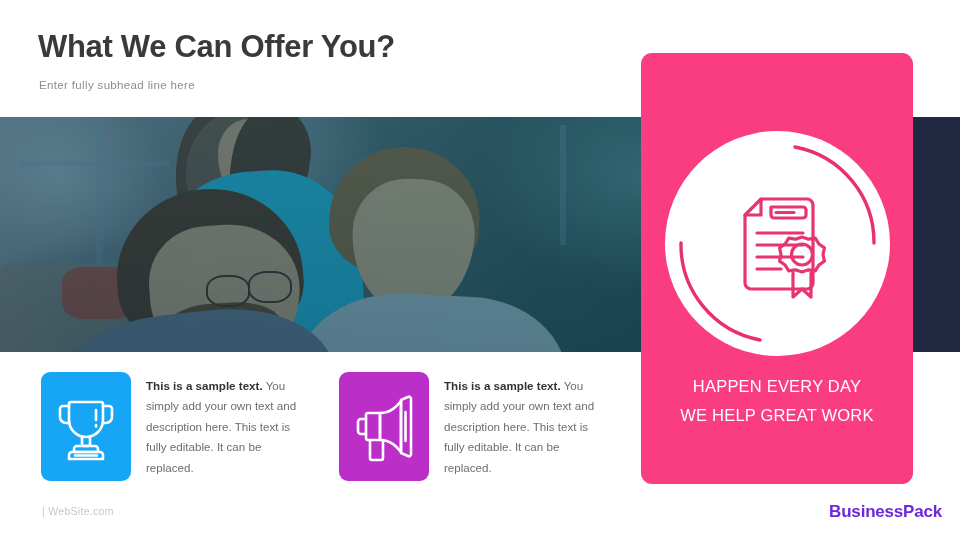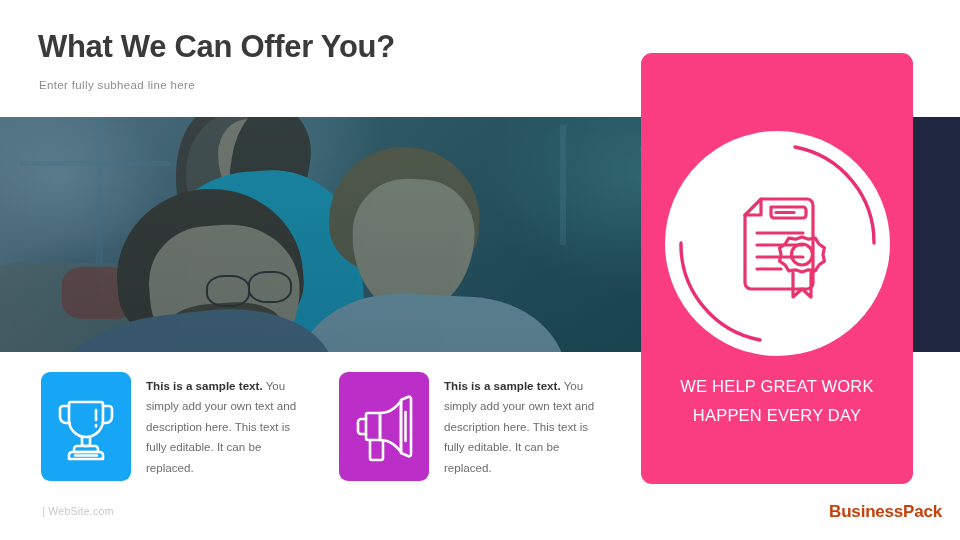--- a/index.html
+++ b/index.html
@@ -271,21 +271,21 @@
     font-size: 10.5px;
     color: #c7c7c7;
     letter-spacing: 0.3px;
     text-align: center;
   }
   #brand-logo {
     position: absolute;
     right: 18px; top: 502px;
     font-size: 17px;
     font-weight: bold;
-    color: #c2410c;
+    color: #6d28d9;
     letter-spacing: -0.2px;
   }
 </style>
 </head>
 <body>
 
 <div id="slide-header">
   <div id="page-title">What We Can Offer You?</div>
   <div id="page-subhead">Enter fully subhead line here</div>
 </div>
@@ -353,22 +353,22 @@
 
       <path d="M 87 56 L 93.5 58.2 L 100.3 57.2 L 103.9 63 L 109.4 66.9 L 108 73.5
                L 109.4 80.1 L 103.9 84 L 100.3 89.8 L 93.5 88.8 L 87 91
                L 80.5 88.8 L 73.7 89.8 L 70.1 84 L 64.6 80.1 L 66 73.5
                L 64.6 66.9 L 70.1 63 L 73.7 57.2 L 80.5 58.2 Z"></path>
       <circle cx="87" cy="73.5" r="10.5"></circle>
     </g>
   </svg>
 
   <div id="feature-headline">
+    <span class="hl-line">HAPPEN EVERY DAY</span>
     <span class="hl-line">WE HELP GREAT WORK</span>
-    <span class="hl-line">HAPPEN EVERY DAY</span>
   </div>
 </div>
 
 <div class="feature-card" id="card-0">
   <div class="card-tile" style="background:#17a6f5;">
     <svg width="90" height="109" viewBox="0 0 90 109">
       <g fill="none" stroke="#ffffff" stroke-width="2.6" stroke-linecap="round" stroke-linejoin="round">
         <path d="M 30 30 L 60 30 A 2 2 0 0 1 62 32 L 62 48 A 17 17 0 0 1 45 65 A 17 17 0 0 1 28 48 L 28 32 A 2 2 0 0 1 30 30 Z"></path>
         <path d="M 28 34 L 22 34 A 3 3 0 0 0 19 37 L 19 45 A 6 6 0 0 0 25 51 L 28.5 51"></path>
         <path d="M 62 34 L 68 34 A 3 3 0 0 1 71 37 L 71 45 A 6 6 0 0 1 65 51 L 61.5 51"></path>

